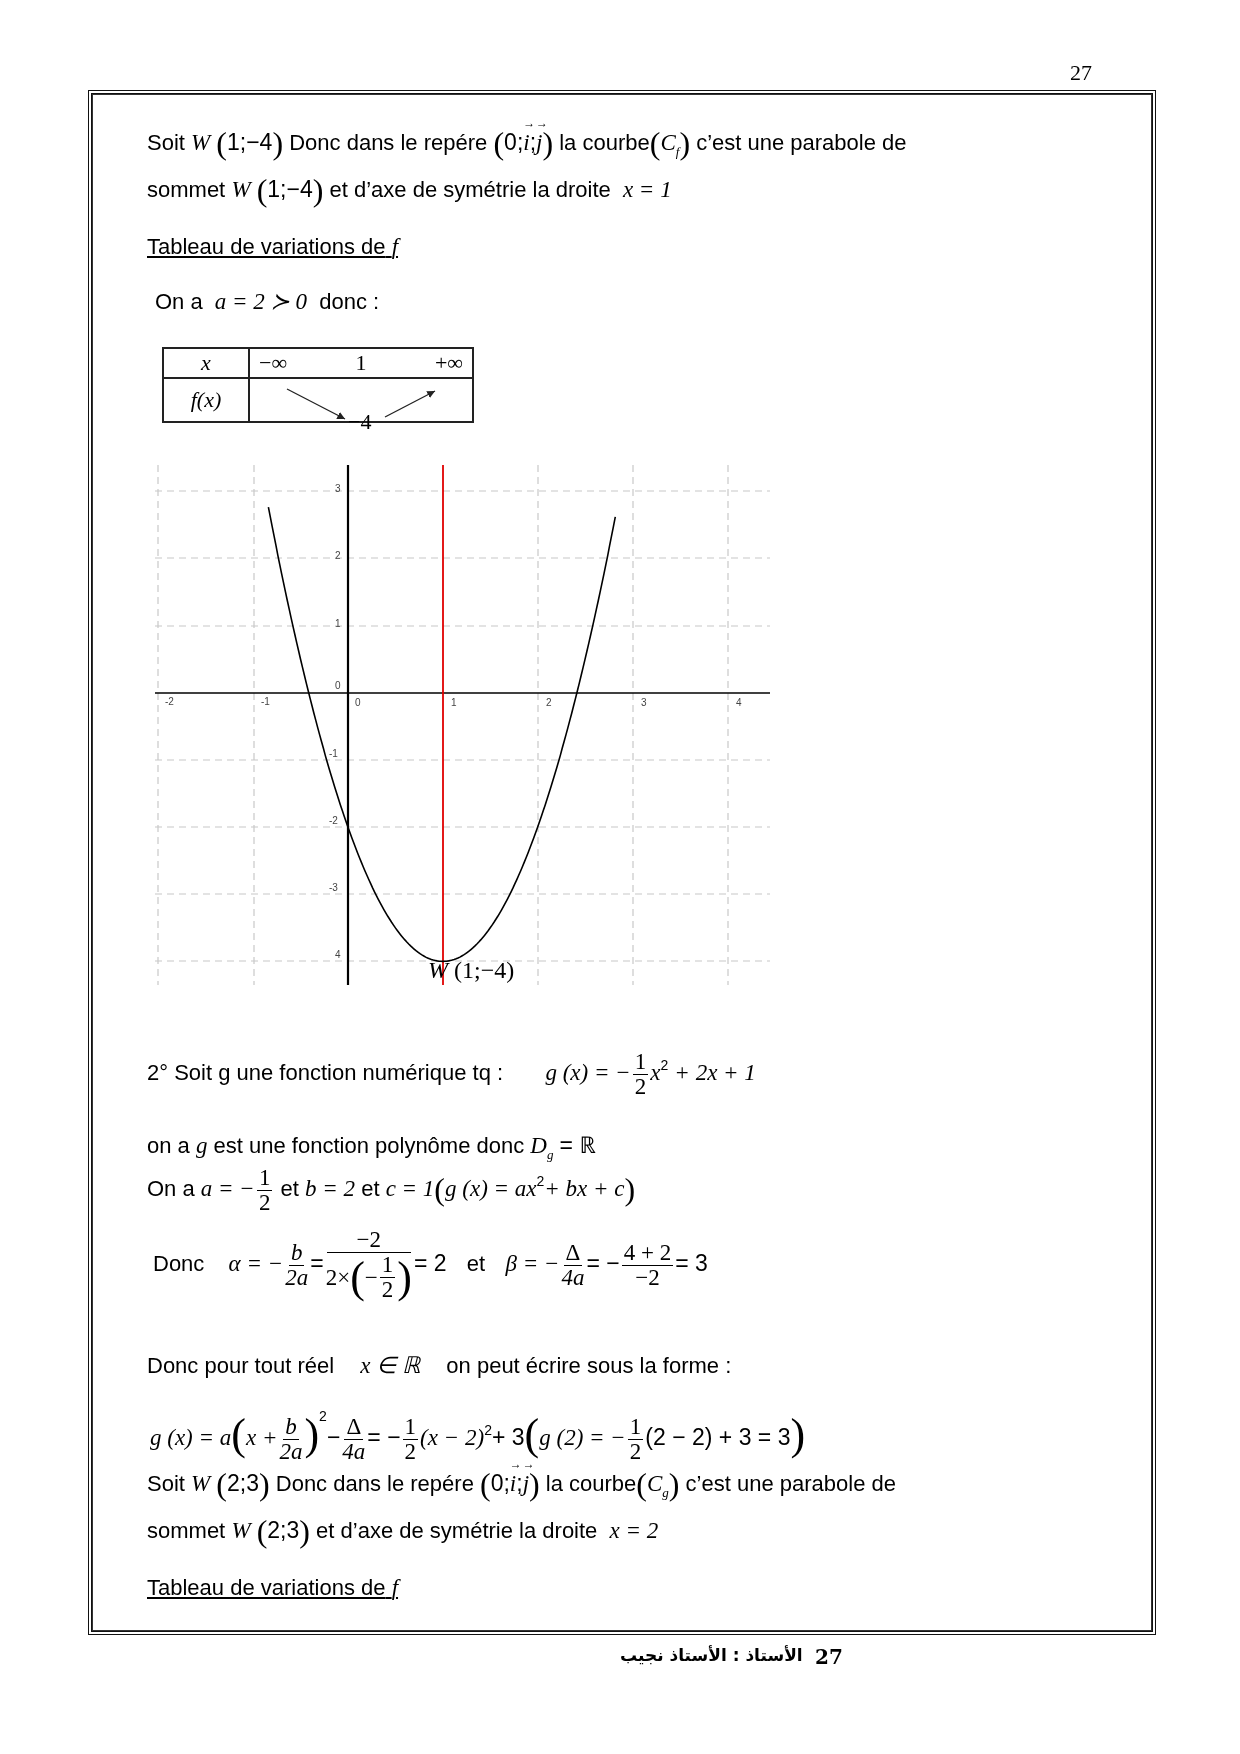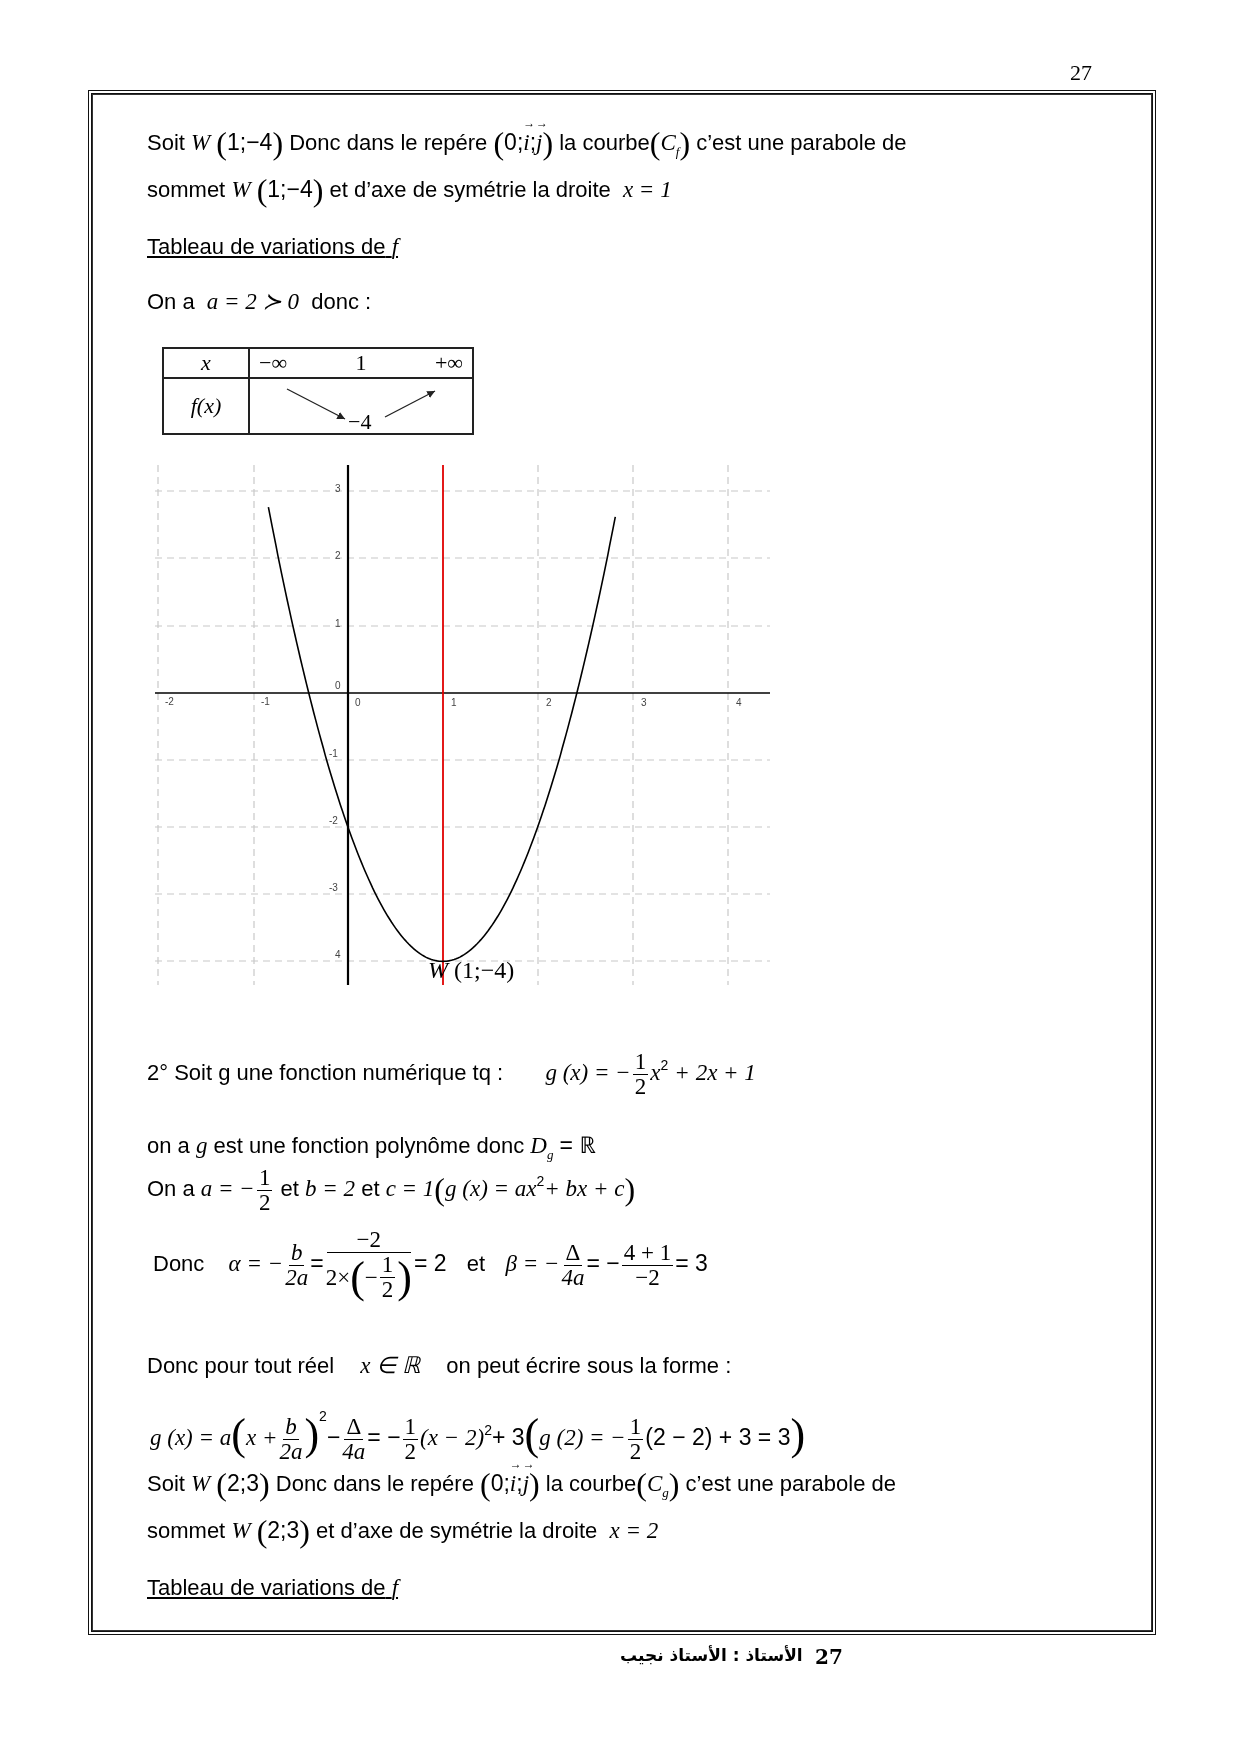--- a/index.html
+++ b/index.html
@@ -47,39 +47,39 @@
   <span class="big">(</span><span class="m">1;−4</span><span class="big">)</span>
   <span>et d’axe de symétrie la droite</span>
   <span class="mi" style="margin-left:6px;">x = 1</span>
 </div>
 
 <div class="line u" style="top:234px;">
   <span>Tableau de variations de</span>
   <span class="mi" style="padding-right:10px;">f</span>
 </div>
 
-<div class="line" style="top:288px;">
+<div class="line" style="top:288px;margin-left:8px;">
   <span>On a</span>
   <span class="mi" style="margin:0 6px;">a = 2 ≻ 0</span>
   <span>donc :</span>
 </div>
 
 <table class="var">
   <tbody>
       <tr style="height:30px;">
     <td style="width:82px; text-align:center; font-style:italic; font-size:22px;">x</td>
     <td style="width:220px; font-size:22px;">
       <div style="display:flex; justify-content:space-between; padding:0 8px;">
         <span>−∞</span>
         <span>1</span>
         <span>+∞</span>
       </div>
     </td>
   </tr>
-  <tr style="height:56px;padding-left:12px;">
+  <tr style="height:44px;padding-left:12px;">
     <td style="text-align:center; font-style:italic; font-size:22px;">f(x)</td>
     <td style="position:relative;">
       <svg width="220" height="56" style="position:absolute; left:0; top:0;">
         <defs>
               <marker id="ah" markerWidth="8" markerHeight="8" refX="6" refY="3" orient="auto">
                 <path d="M0,0 L6,3 L0,6 z" fill="#222"></path>
               </marker>
             </defs>
         <line x1="37" y1="10" x2="95" y2="40" stroke="#222" stroke-width="1.3" marker-end="url(#ah)"></line>
         <line x1="135" y1="38" x2="185" y2="12" stroke="#222" stroke-width="1.3" marker-end="url(#ah)"></line>
@@ -172,21 +172,21 @@
           <span>2</span>
         </span><span class="big" style="font-size:44px;">)</span></span>
     </span><span class="m">= 2</span>
   <span style="display:inline-block; width:8px;"></span>
   <span>et</span>
   <span style="display:inline-block; width:8px;"></span>
   <span class="mi">β = −</span><span class="frac">
       <span class="num">Δ</span>
       <span class="mi">4a</span>
     </span><span class="m">= −</span><span class="frac">
-      <span class="num">4 + 1</span>
+      <span class="num">4 + 2</span>
       <span>−2</span>
     </span><span class="m">= 3</span>
 </div>
 
 <div class="line" style="top:1352px;">
   <span>Donc pour tout réel</span>
   <span class="mi" style="margin:0 20px;">x ∈ ℝ</span>
   <span>on peut écrire sous la forme :</span>
 </div>
 

